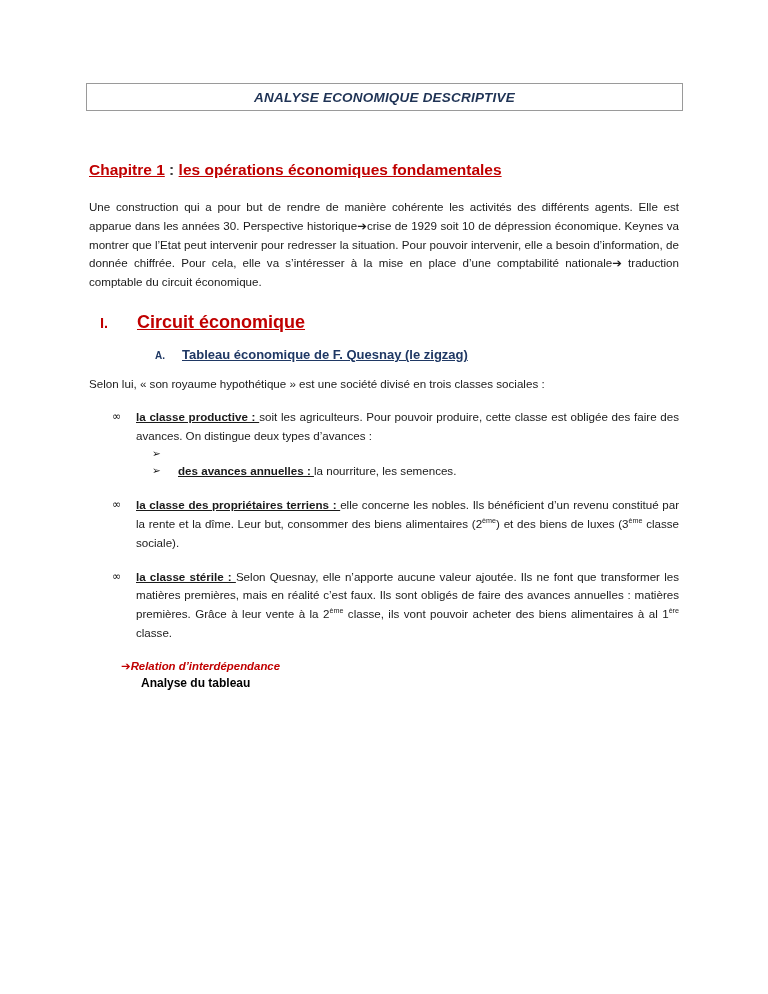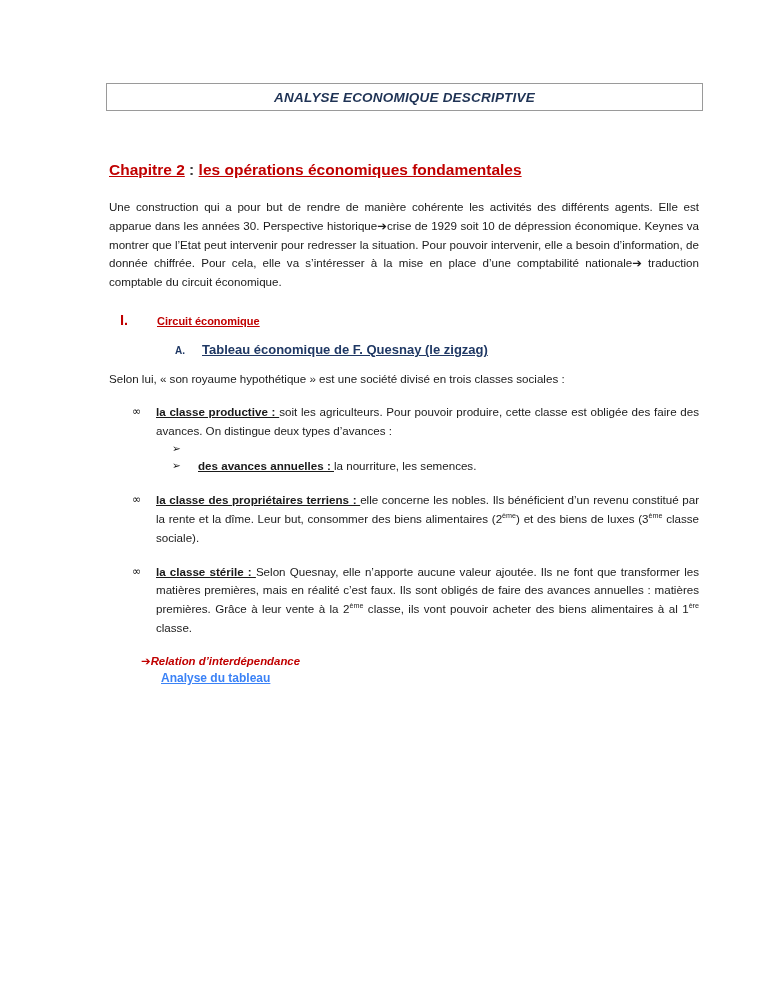--- a/index.html
+++ b/index.html
@@ -13,21 +13,20 @@
     font-family: "Liberation Sans", sans-serif;
     color: #000000;
     position: relative;
     overflow: hidden;
   }
 
   .page {
     position: absolute;
     inset: 0;
     padding: 0;
-    margin-left: 20px;
   }
 
   
   .title-box {
     position: absolute;
     left: 86px;
     top: 83px;
     width: 597px;
     height: 28px;
     border: 1px solid #9a9a9a;
@@ -89,21 +88,21 @@
     padding-left: 11px;
   }
   .h1num {
     font-size: 14.5px;
     font-weight: bold;
     color: #c00000;
     width: 37px;
     flex: none;
   }
   .h1text {
-    font-size: 11px;
+    font-size: 18px;
     font-weight: bold;
     color: #c00000;
     text-decoration: underline;
   }
 
   .h2row {
     display: flex;
     align-items: baseline;
     margin: 0 0 13px 0;
     padding-left: 66px;
@@ -188,37 +187,36 @@
     color: #c00000;
   }
   .callout .arrow { font-style: normal; }
 
   
   .final-heading {
     margin: 52px 0 0 0;
     padding-left: 52px;
     font-size: 12px;
     font-weight: bold;
-    color: #3b82f6;
-    text-decoration: underline;
+    color: #000000;
   }
 </style>
 </head>
 <body>
 
 <div class="page">
 
   <div class="title-box">
     <span class="title-text">ANALYSE ECONOMIQUE DESCRIPTIVE</span>
   </div>
 
   <div class="content">
 
     <div class="chapter">
-      <span class="u">Chapitre 2</span><span class="colon"> : </span><span class="u">les opérations économiques fondamentales</span>
+      <span class="u">Chapitre 1</span><span class="colon"> : </span><span class="u">les opérations économiques fondamentales</span>
     </div>
 
     <p class="para"><span>Une construction qui a pour but de rendre de manière cohérente les activités des différents agents. Elle est apparue dans les années 30. Perspective historique</span><span class="arrow">➔</span><span>crise de 1929 soit 10 de dépression économique. Keynes va montrer que l’Etat peut intervenir pour redresser la situation. Pour pouvoir intervenir, elle a besoin d’information, de donnée chiffrée. Pour cela, elle va s’intéresser à la mise en place d’une comptabilité nationale</span><span class="arrow">➔</span><span> traduction comptable du circuit économique.</span></p>
 
     <div class="h1row">
       <span class="h1num">I.</span>
       <span class="h1text">Circuit économique</span>
     </div>
 
     <div class="h2row">

